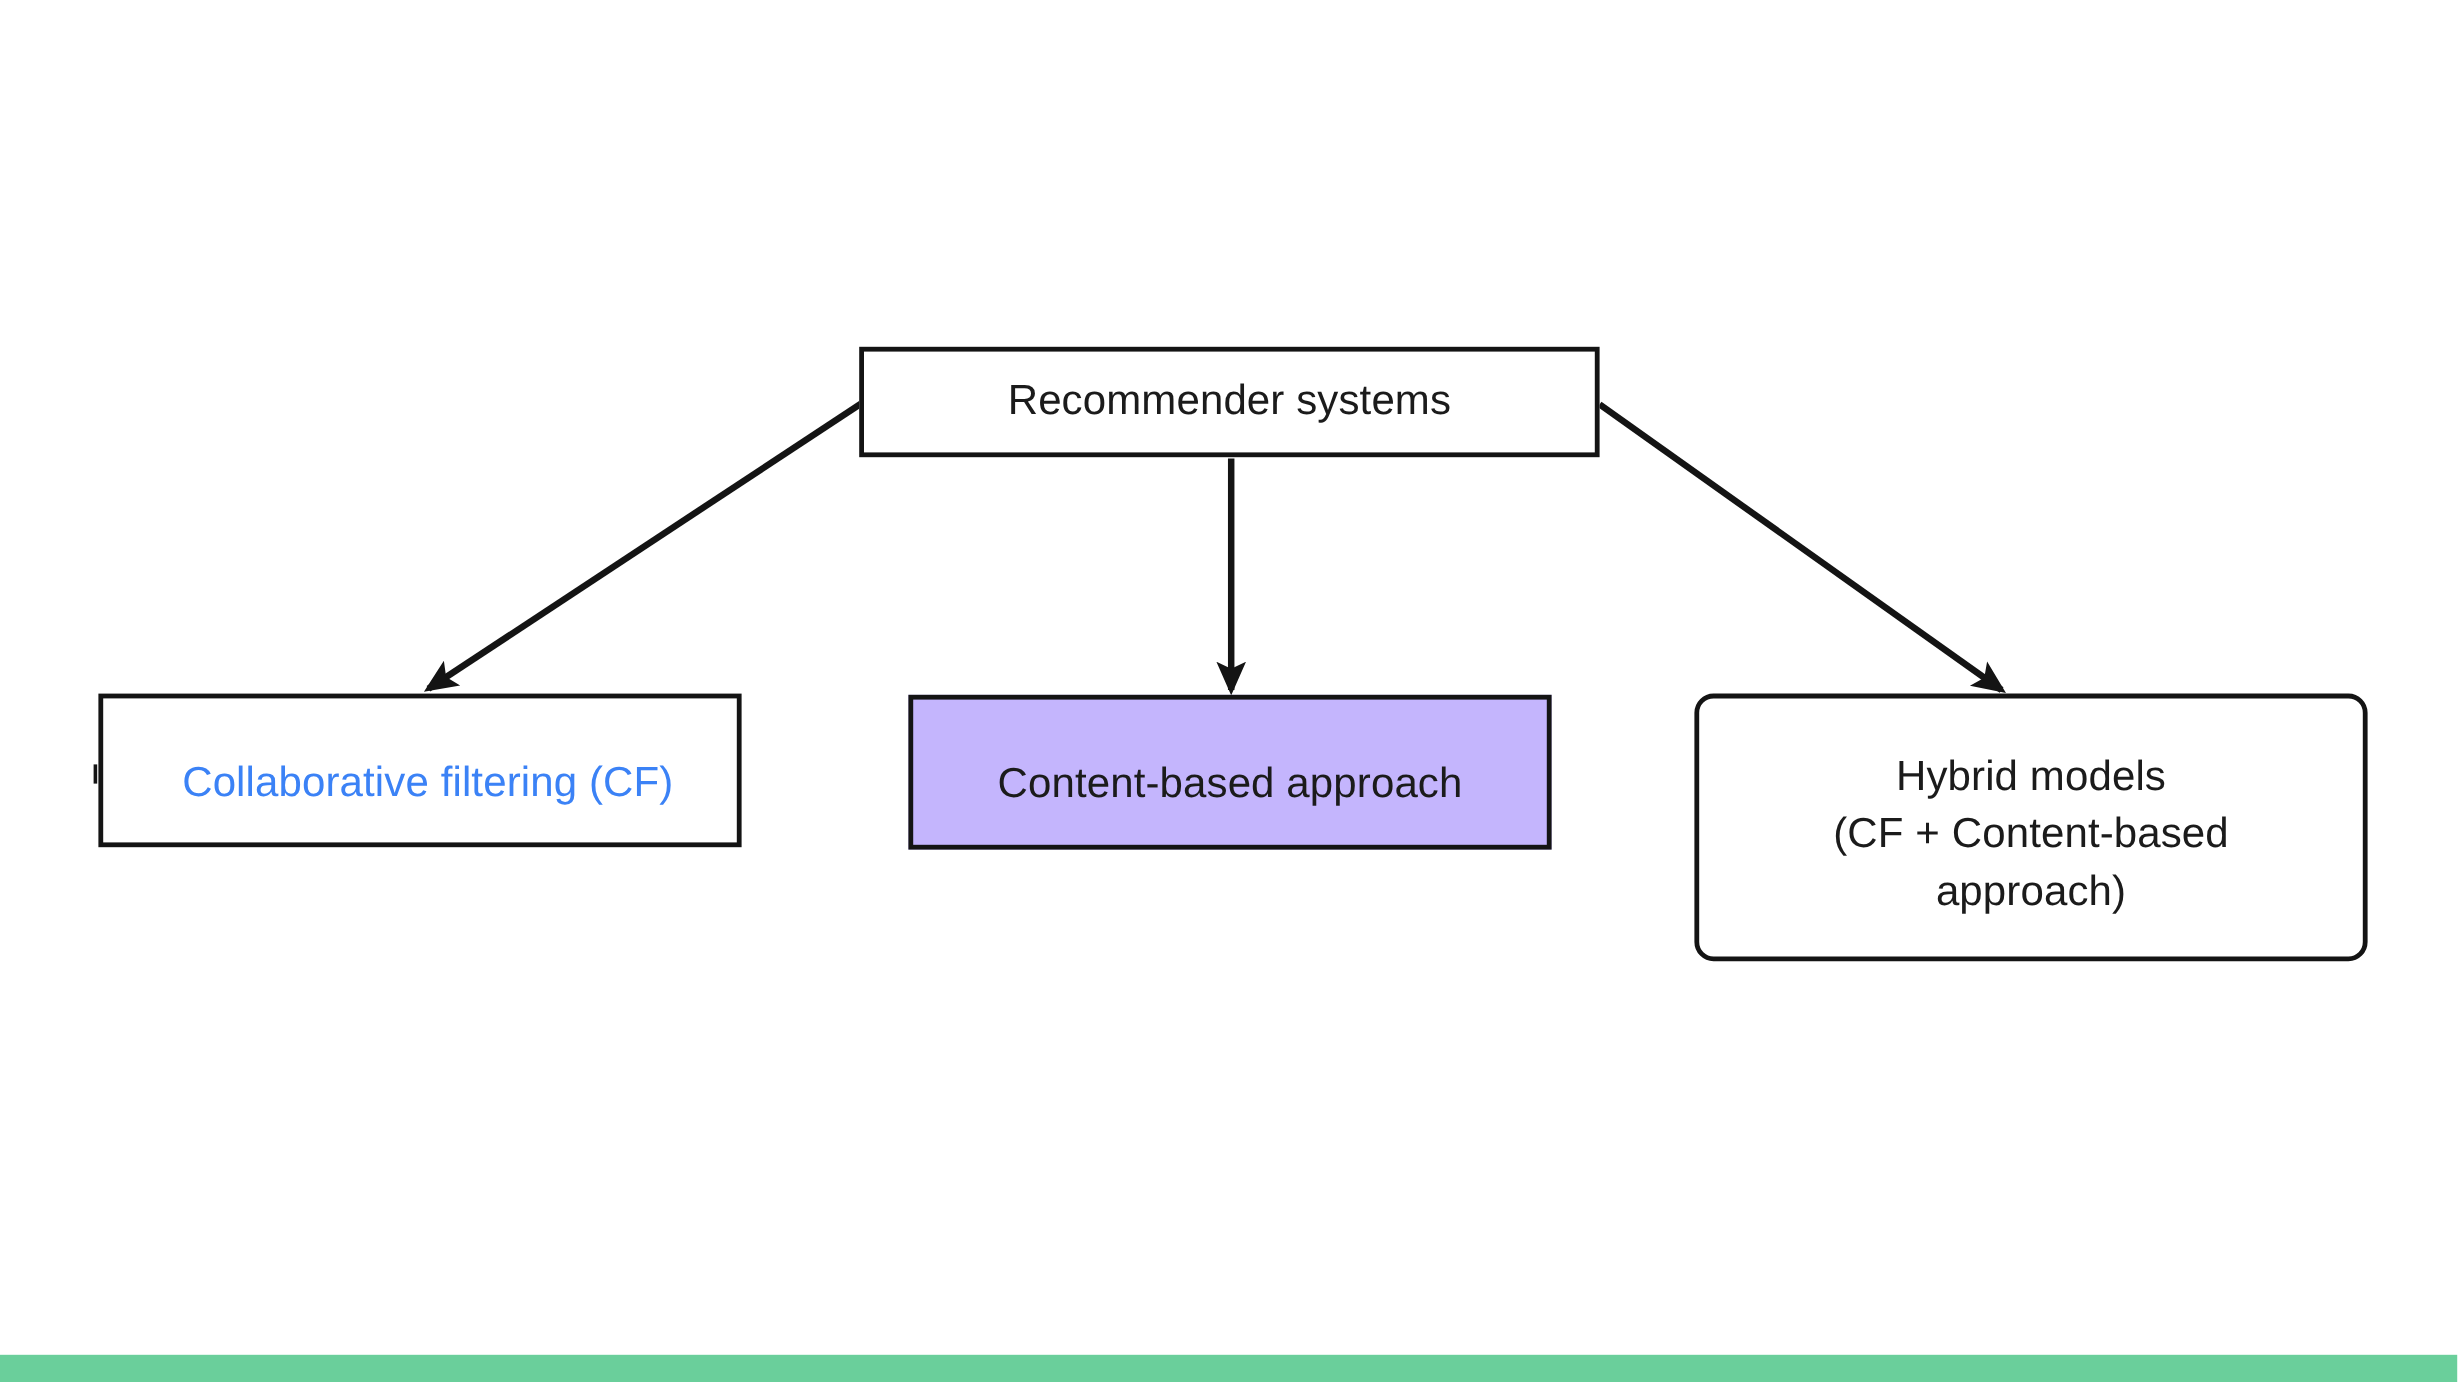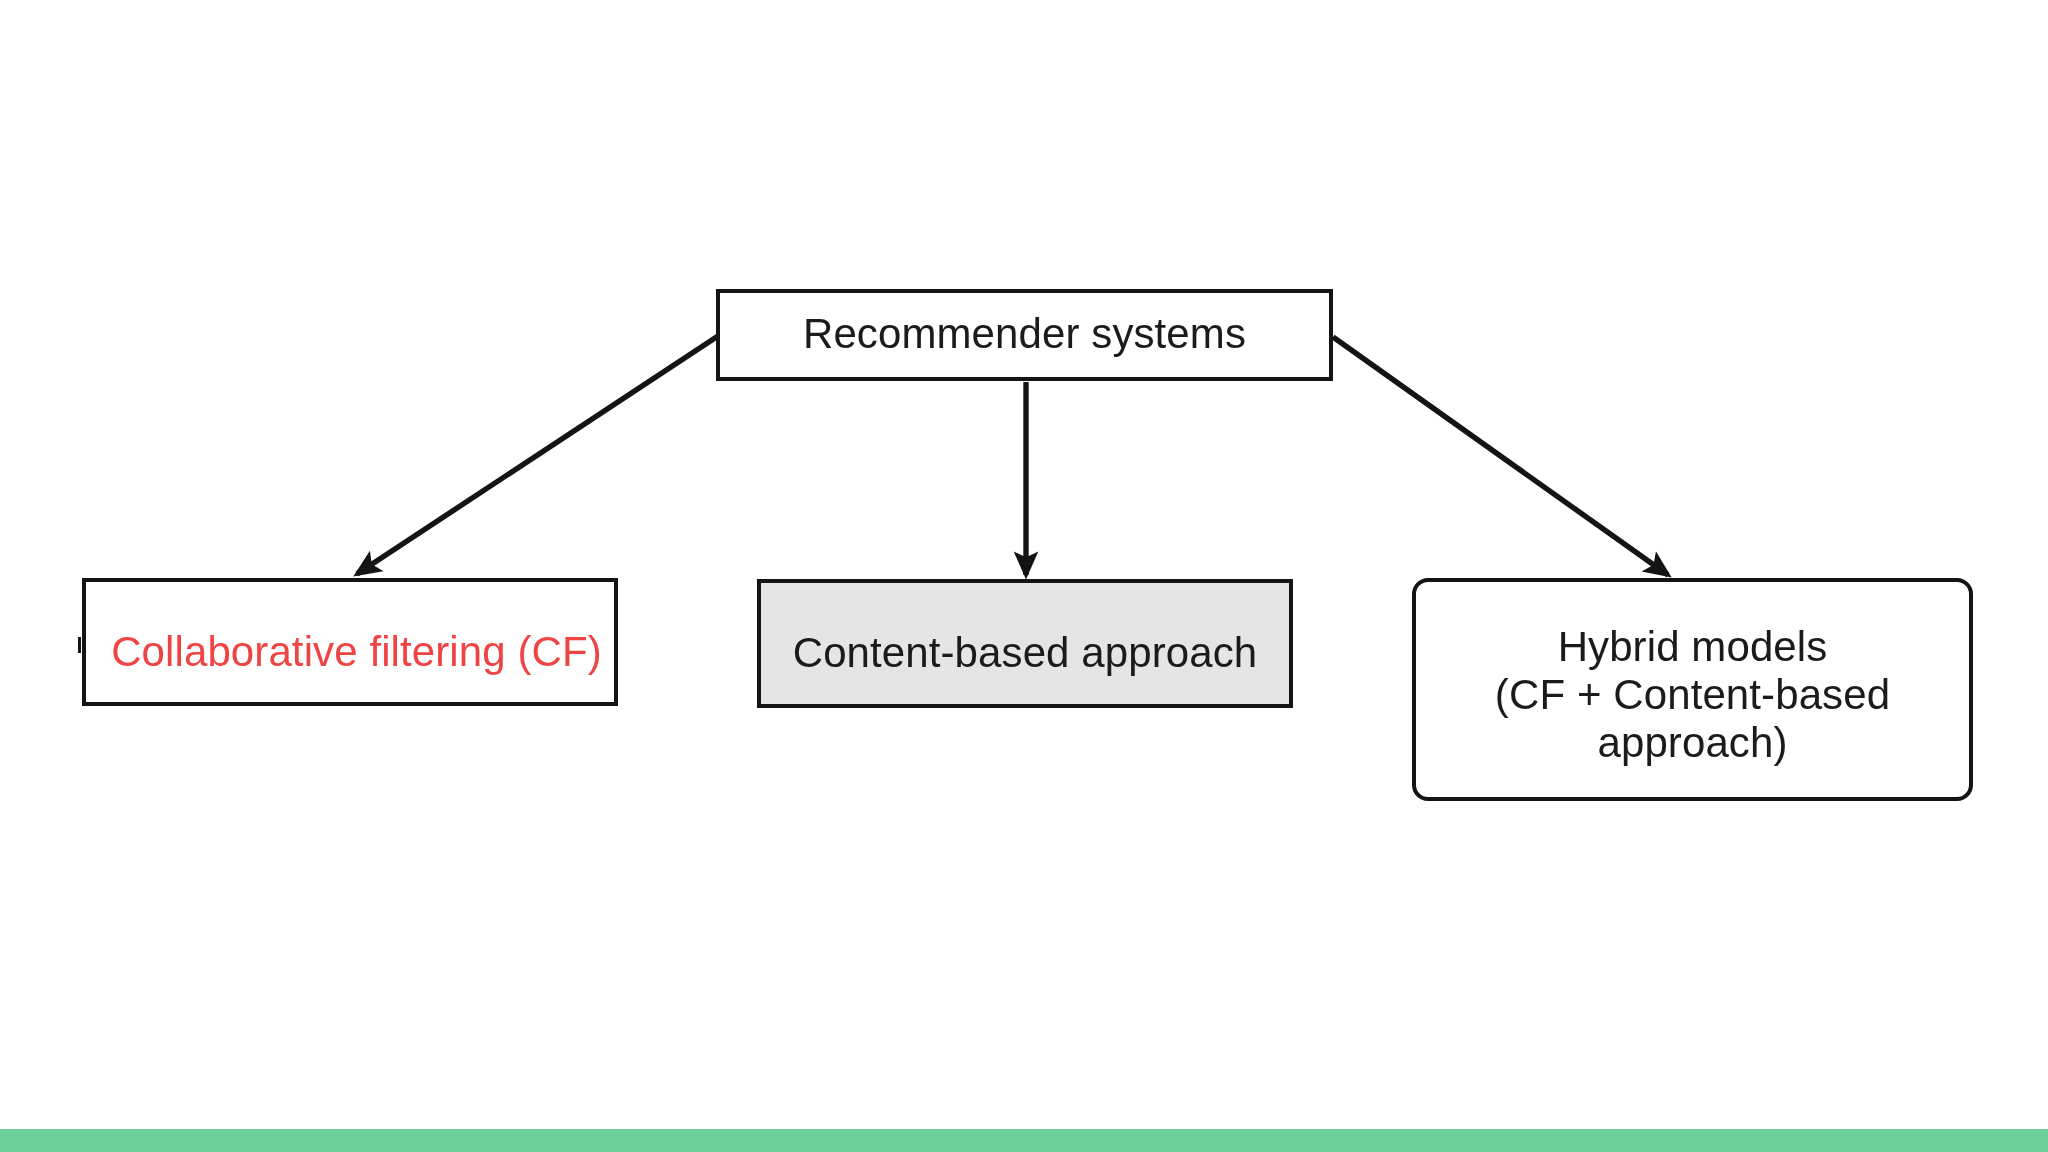--- a/index.html
+++ b/index.html
@@ -30,21 +30,21 @@
     box-sizing: border-box;
     background: #ffffff;
     border: 4px solid #141414;
     display: flex;
     align-items: center;
     justify-content: center;
     text-align: center;
   }
   .node-label {
     color: #1b1b1b;
-    font-size: 42px;
+    font-size: 35px;
     line-height: 48px;
     letter-spacing: 0.1px;
     white-space: pre-line;
     font-weight: 400;
   }
   #node-root {
     left: 716px;
     top: 289px;
     width: 617px;
     height: 92px;
@@ -114,24 +114,24 @@
     <line x1="1333" y1="337" x2="1668" y2="575" stroke="#141414" stroke-width="5.4" marker-end="url(#arrow-head)"></line>
   </svg>
 
   <div class="edge-tick" id="cf-left-tick" style="background: rgb(20, 20, 20);"></div>
 
   <div class="node-box" id="node-root" style="border-color: rgb(20, 20, 20); background: rgb(255, 255, 255);">
     <span class="node-label" style="color: rgb(27, 27, 27);">Recommender systems</span>
   </div>
 
   <div class="node-box" id="node-cf" style="border-color: rgb(20, 20, 20); background: rgb(255, 255, 255);">
-    <span class="node-label" style="color: #ef4444; margin-left: 13px;">Collaborative filtering (CF)</span>
+    <span class="node-label" style="color: #3b82f6; margin-left: 13px;">Collaborative filtering (CF)</span>
   </div>
 
-  <div class="node-box" id="node-content" style="border-color: rgb(20, 20, 20); background: #e5e5e5;">
+  <div class="node-box" id="node-content" style="border-color: rgb(20, 20, 20); background: #c4b5fd;">
     <span class="node-label" style="color: rgb(27, 27, 27);">Content-based approach</span>
   </div>
 
   <div class="node-box" id="node-hybrid" style="border-color: rgb(20, 20, 20); background: rgb(255, 255, 255);">
     <span class="node-label" style="color: rgb(27, 27, 27);">Hybrid models
 (CF + Content-based
 approach)</span>
   </div>
 
   <div id="bottom-accent-bar" style="background: rgb(106, 207, 155);"></div>

